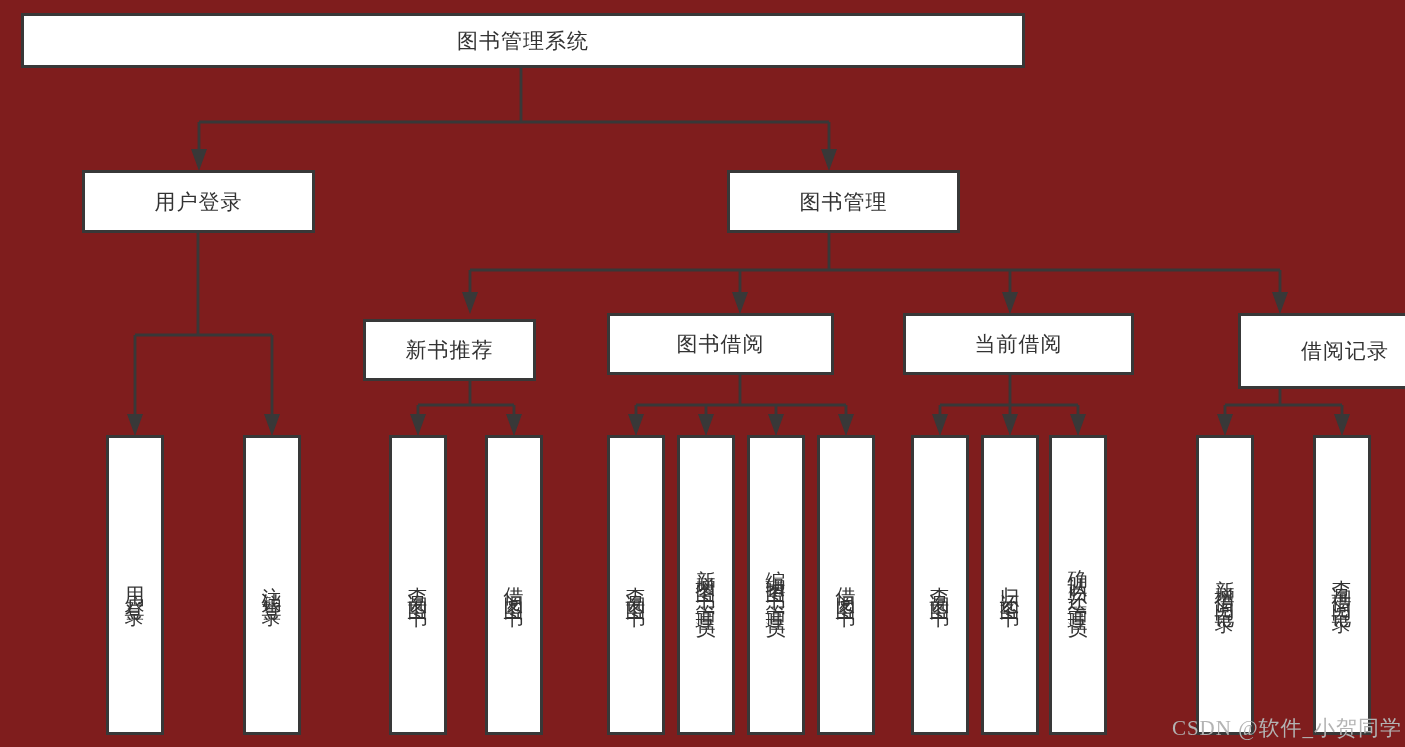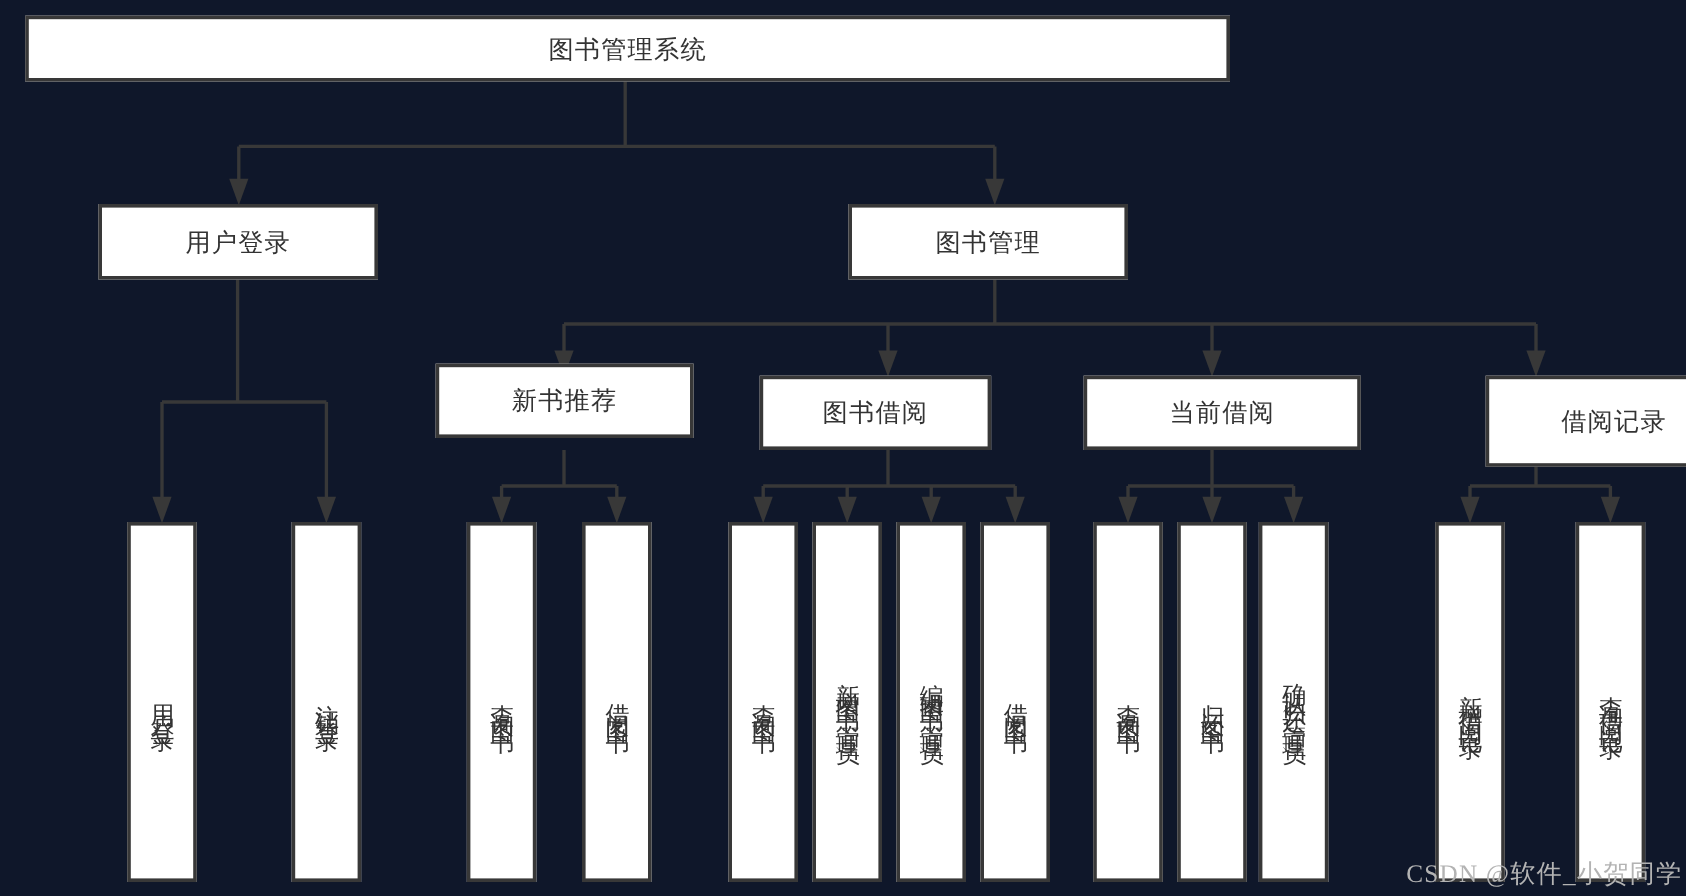--- a/index.html
+++ b/index.html
@@ -1,19 +1,19 @@
 <!DOCTYPE html>
 <html><head>
 <meta charset="utf-8">
 <style>
   html,body{margin:0;padding:0;background:#ffffff;}
   #canvas{
     position:relative;
     width:1405px;height:747px;
-    background:#0f172a;
+    background:#7f1d1d;
     font-family:"Liberation Sans", sans-serif;
     color:#333333;
     overflow:hidden;
   }
   .box{
     position:absolute;
     box-sizing:border-box;
     background:#ffffff;
     border:3px solid #383838;
     display:flex;
@@ -108,28 +108,28 @@
     </g>
   </svg>
 
   <div class="box hbox" style="left:21px;top:13px;width:1004px;height:55px">
     <span>图书管理系统</span>
   </div>
 
   <div class="box hbox" style="left:82px;top:170px;width:233px;height:63px">
     <span>用户登录</span>
   </div>
-  <div class="box hbox" style="left:707px;top:170px;width:233px;height:63px">
+  <div class="box hbox" style="left:727px;top:170px;width:233px;height:63px">
     <span>图书管理</span>
   </div>
 
-  <div class="box hbox" style="left:363px;top:303px;width:215px;height:62px">
+  <div class="box hbox" style="left:363px;top:319px;width:173px;height:62px">
     <span>新书推荐</span>
   </div>
-  <div class="box hbox" style="left:633px;top:313px;width:193px;height:62px">
+  <div class="box hbox" style="left:607px;top:313px;width:227px;height:62px">
     <span>图书借阅</span>
   </div>
   <div class="box hbox" style="left:903px;top:313px;width:231px;height:62px">
     <span>当前借阅</span>
   </div>
   <div class="box hbox" style="left:1238px;top:313px;width:214px;height:76px">
     <span>借阅记录</span>
   </div>
 
   <div class="box leaf" style="left:106px">

